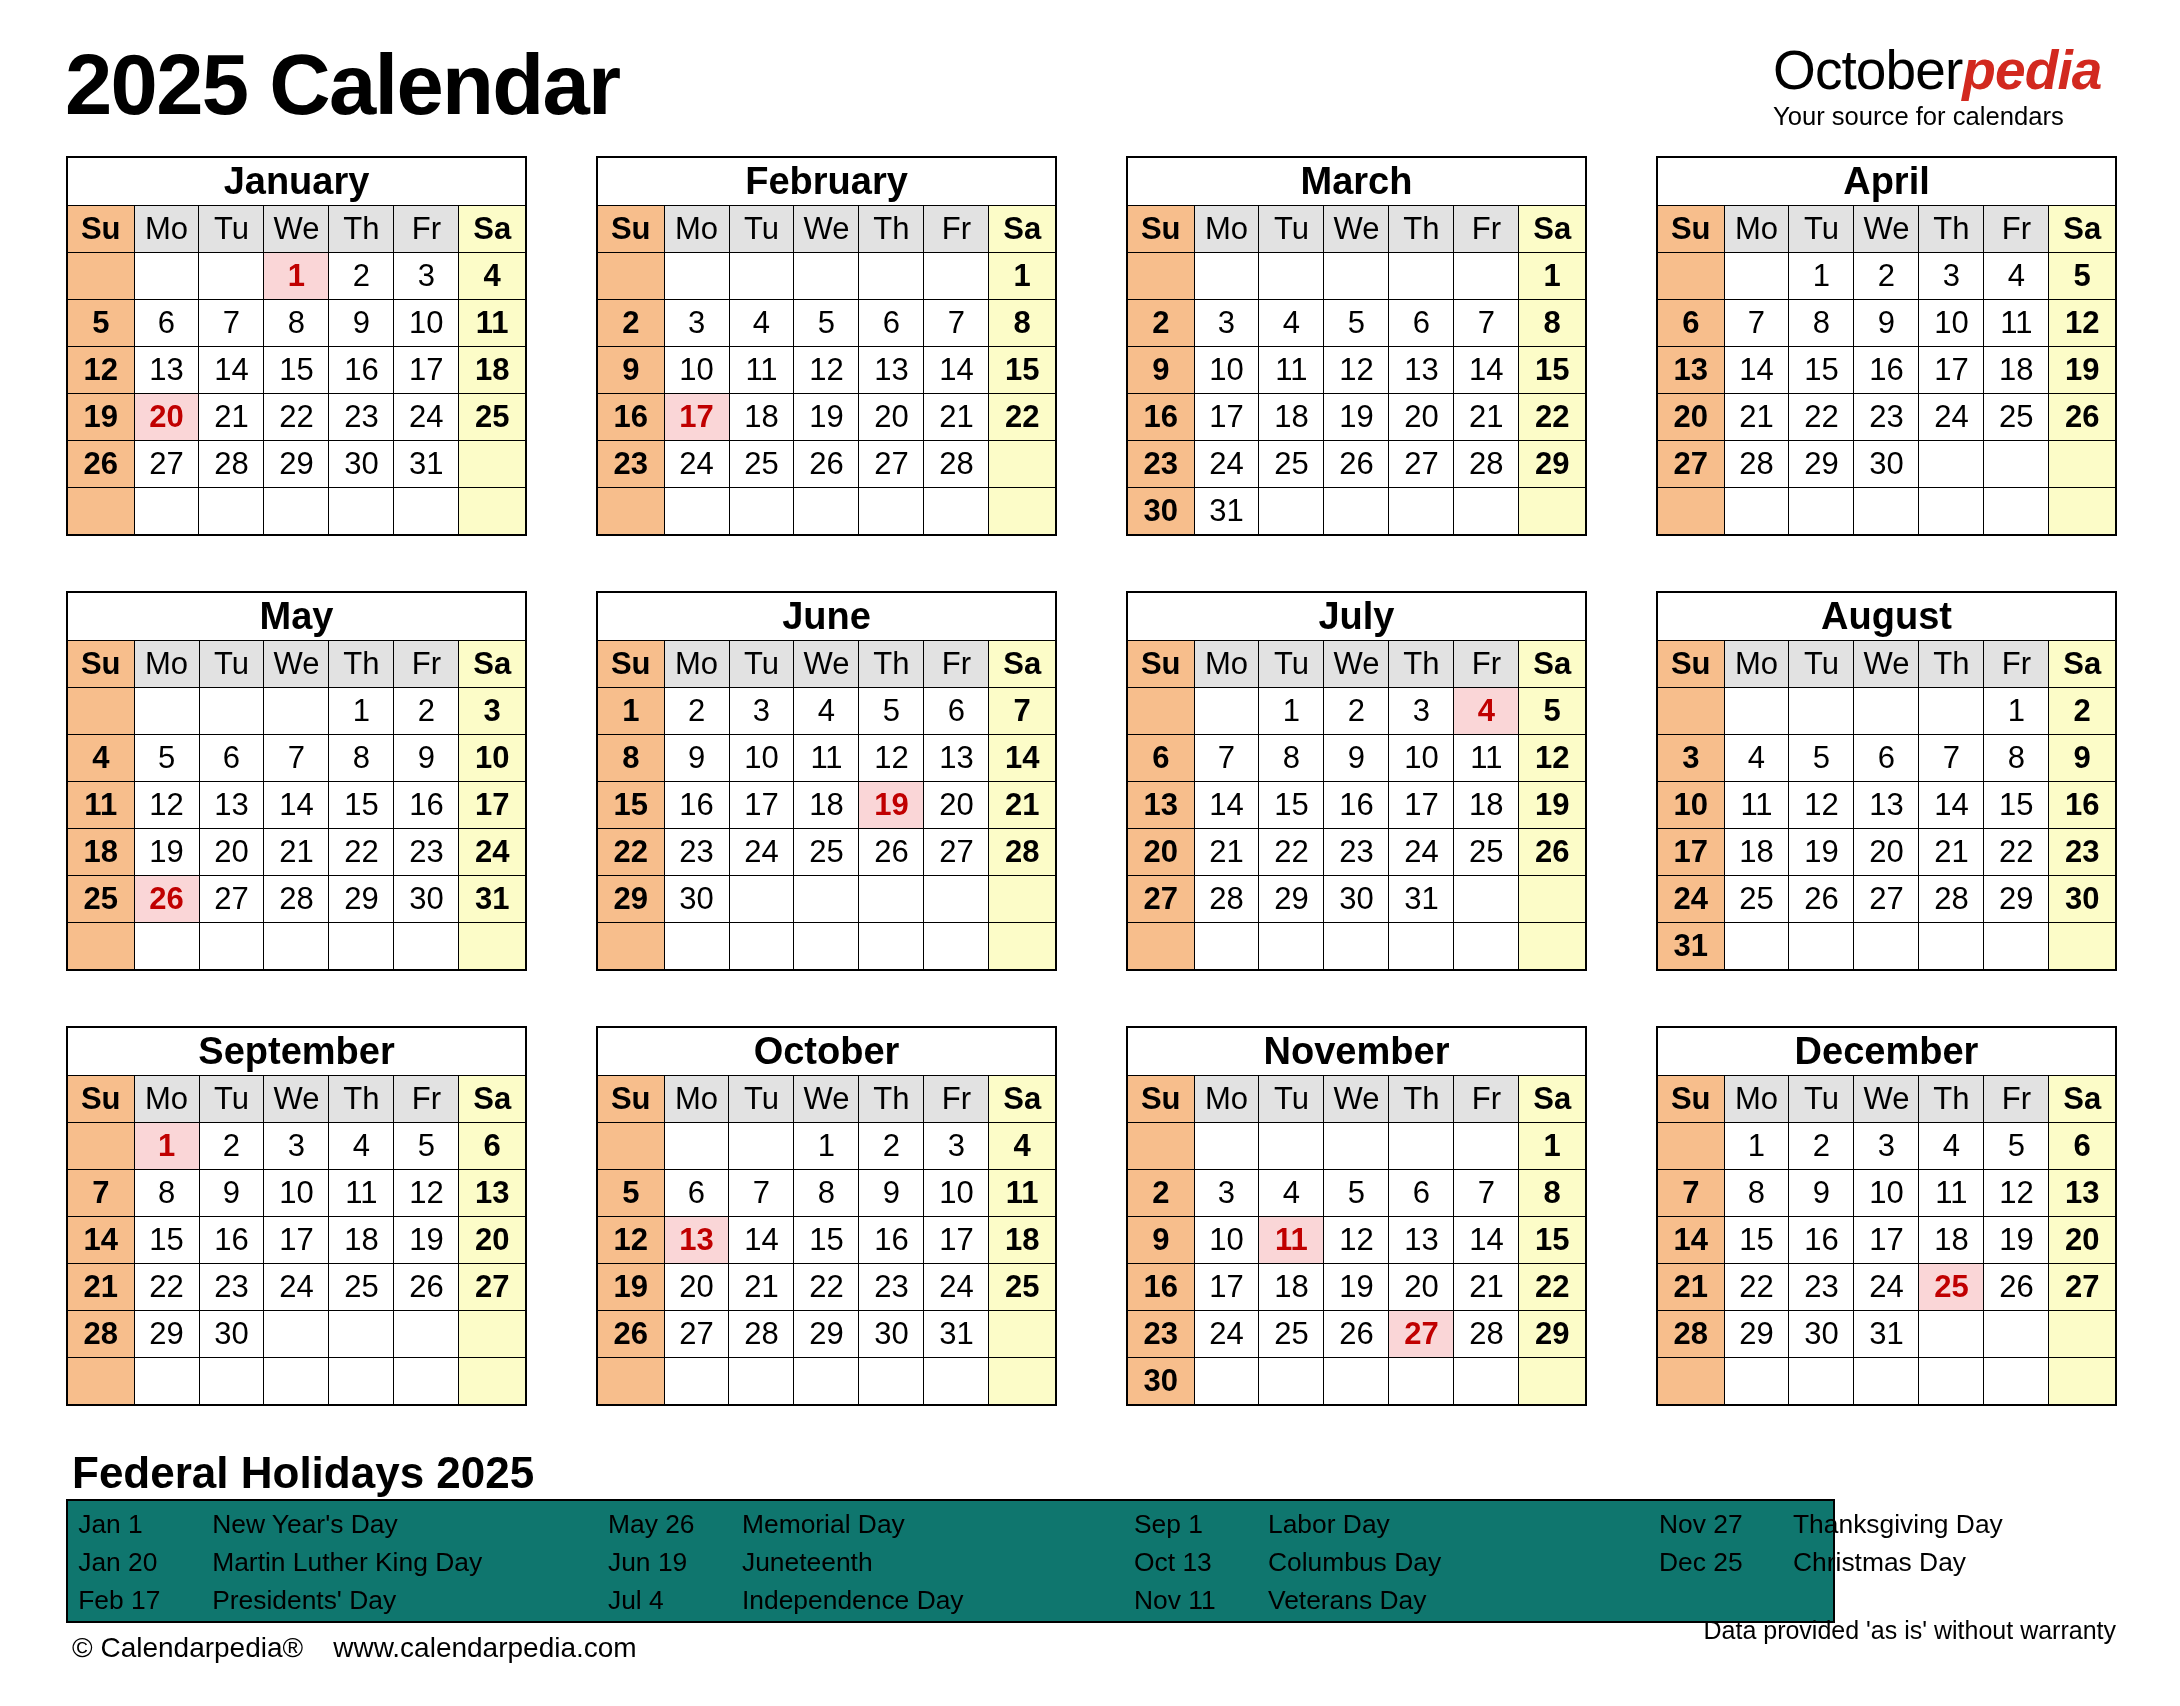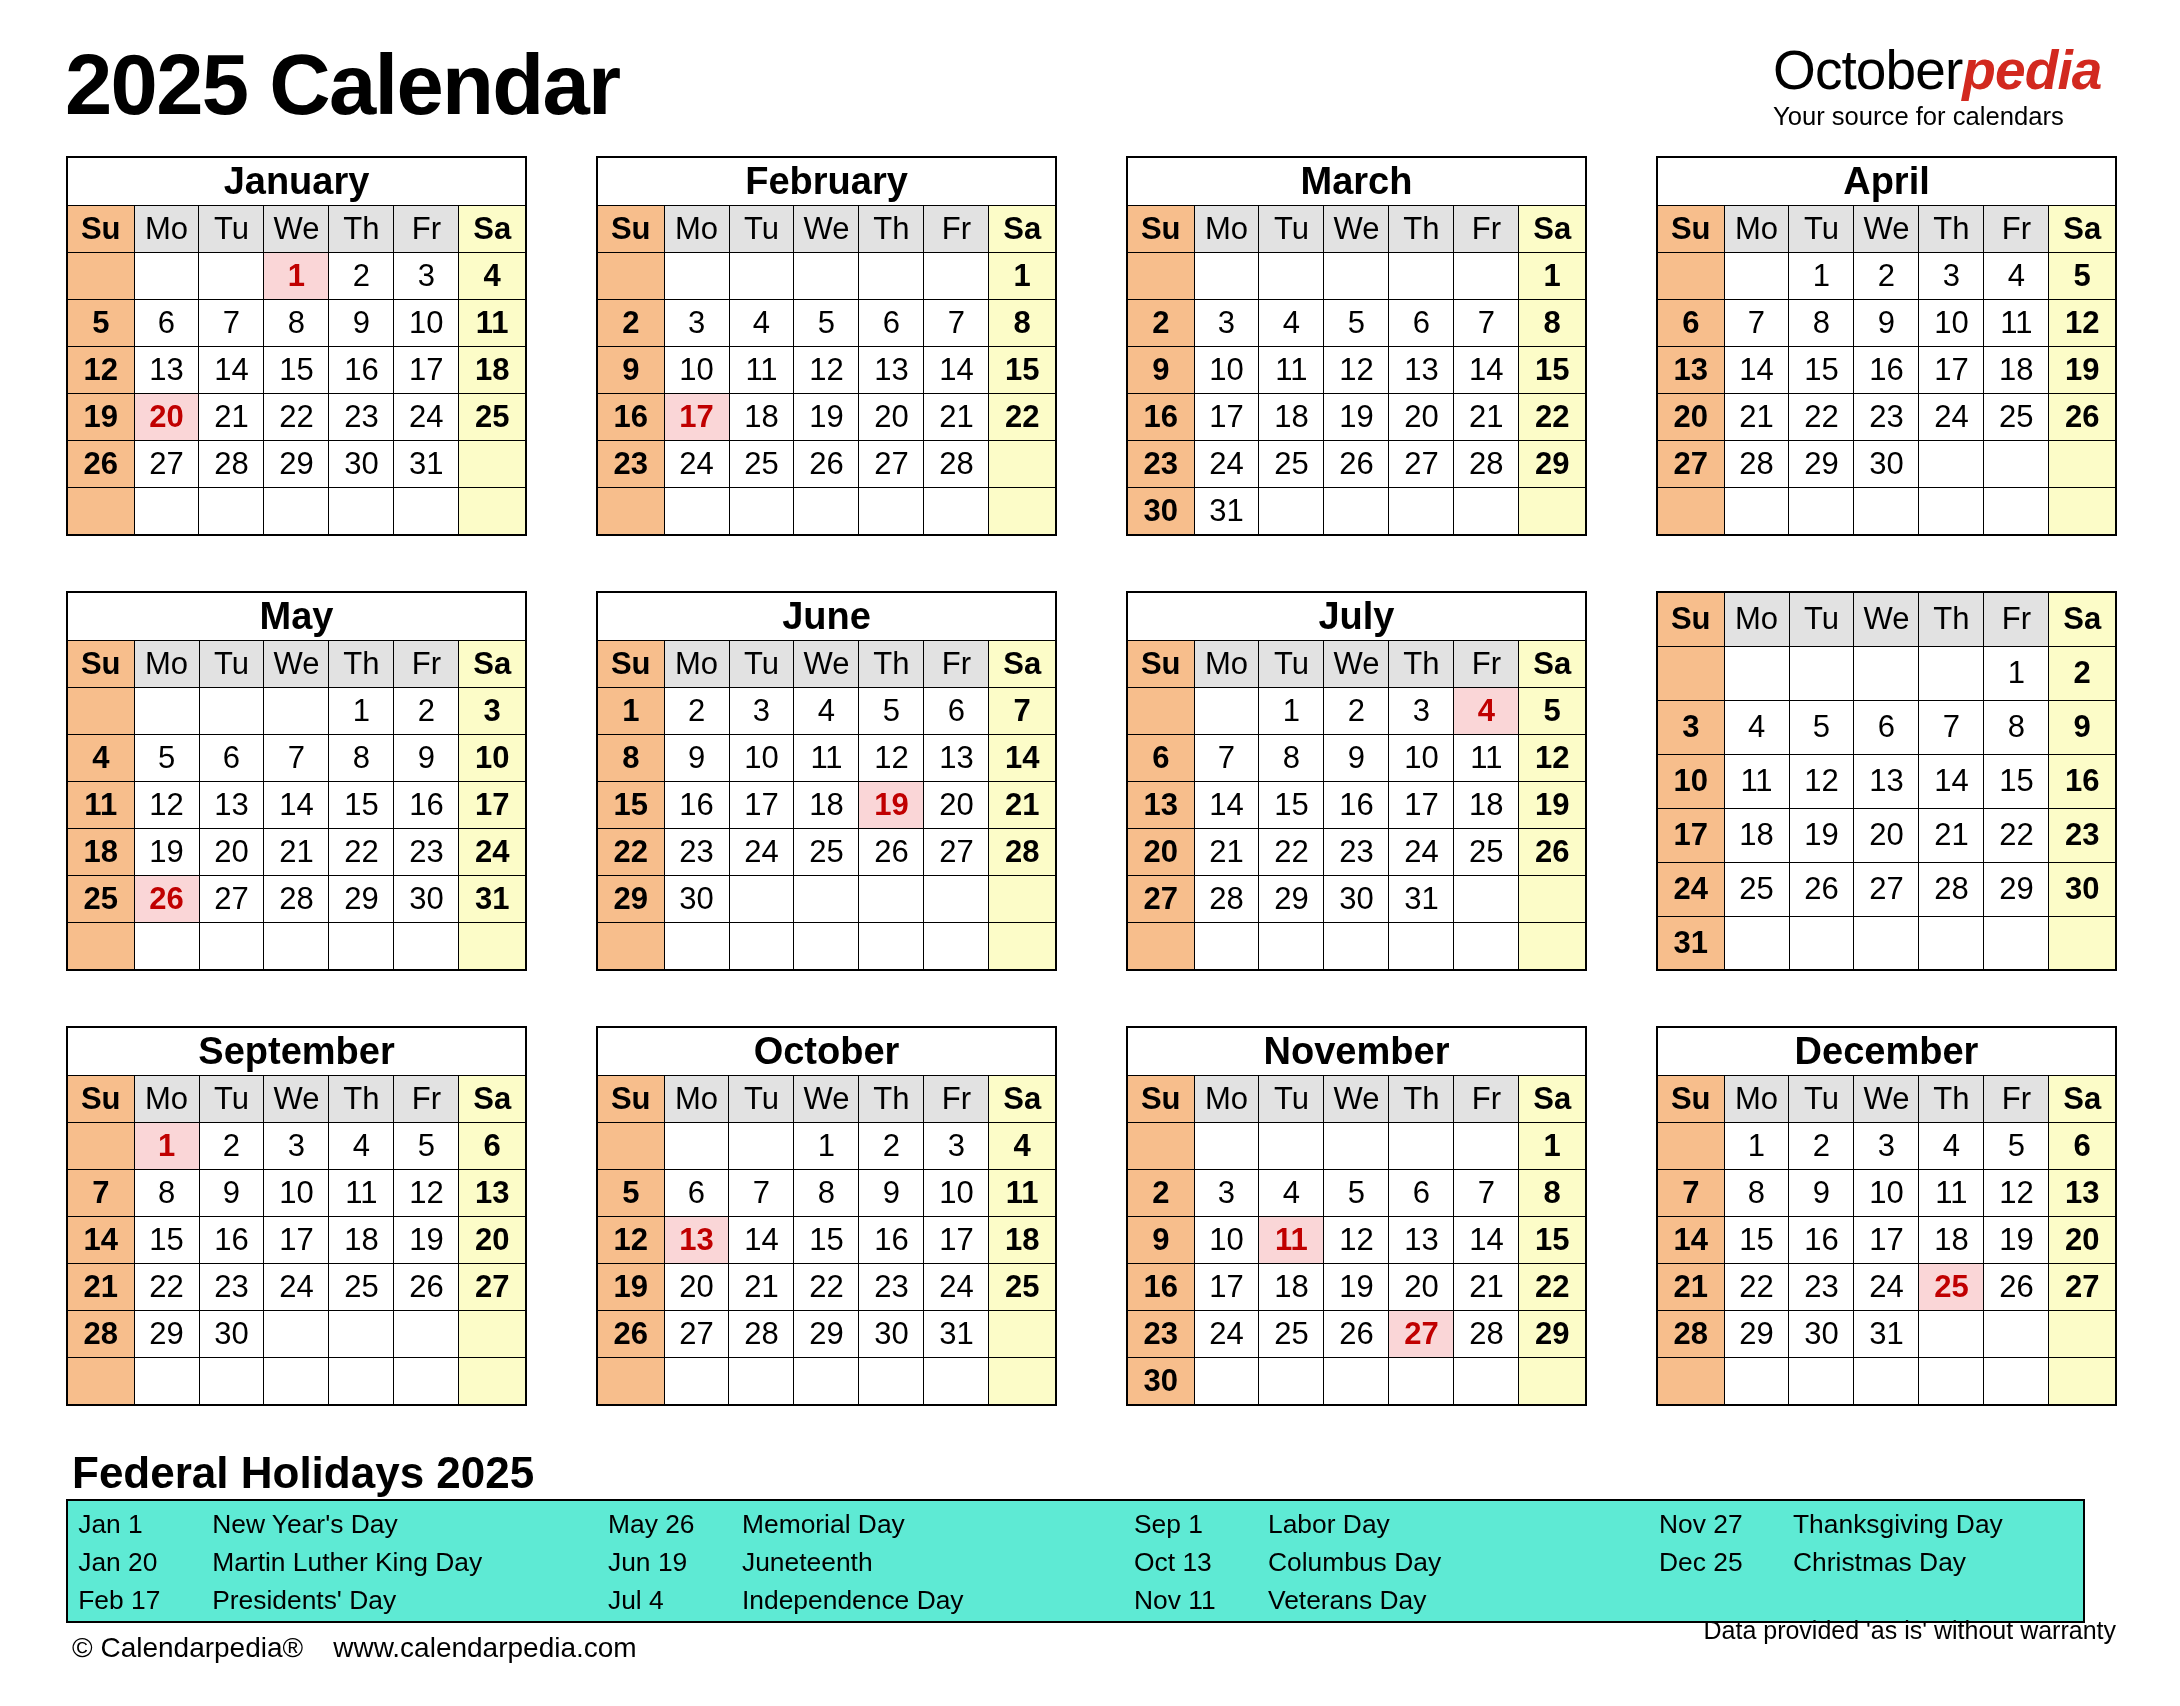--- a/index.html
+++ b/index.html
@@ -44,22 +44,22 @@
   table.month tr.title-row{height:48px;}
   table.month tr.title-row td{font-size:38px;font-weight:bold;background:#fff;}
   td.sun{background:var(--sun-bg);font-weight:bold;}
   td.sat{background:var(--sat-bg);font-weight:bold;}
   td.wk{background:#fff;font-weight:normal;}
   td.hdr.wk{background:var(--hdr-bg);margin-top:32px;}
   td.holiday{background:var(--holiday-bg) !important;color:var(--holiday-red);font-weight:bold;}
 
   .fh-heading{position:absolute;left:72px;top:1448px;font-size:44px;font-weight:bold;white-space:nowrap;}
   .fh-box{
-    position:absolute;left:66px;top:1499px;width:2019px;height:124px;
-    border:2.6px solid #000;background:#5eead4;
+    position:absolute;left:66px;top:1499px;width:1769px;height:124px;
+    border:2.6px solid #000;background:#0f766e;
   }
   .holiday-col{position:absolute;top:4.3px;}
   .holiday-col.col-0{left:10.2px;}
   .holiday-col.col-1{left:540px;}
   .holiday-col.col-2{left:1066px;}
   .holiday-col.col-3{left:1591px;}
   .holiday-entry{display:flex;align-items:center;height:38px;font-size:26.4px;white-space:nowrap;}
   .holiday-date{width:134px;flex:none;}
 
   .copyright{position:absolute;left:72px;top:1632px;font-size:28px;white-space:nowrap;}
@@ -636,20 +636,23 @@
         <colgroup>
           <col style="width: 66px;">
           <col style="width: 64px;">
           <col style="width: 64px;">
           <col style="width: 64px;">
           <col style="width: 64px;">
           <col style="width: 64px;">
           <col style="width: 66px;">
         </colgroup>
         <tbody>
+          <tr class="title-row">
+            <td colspan="7">August</td>
+          </tr>
           <tr>
             <td class="sun hdr">Su</td>
             <td class="wk hdr">Mo</td>
             <td class="wk hdr">Tu</td>
             <td class="wk hdr">We</td>
             <td class="wk hdr">Th</td>
             <td class="wk hdr">Fr</td>
             <td class="sat hdr">Sa</td>
           </tr>
           <tr>

